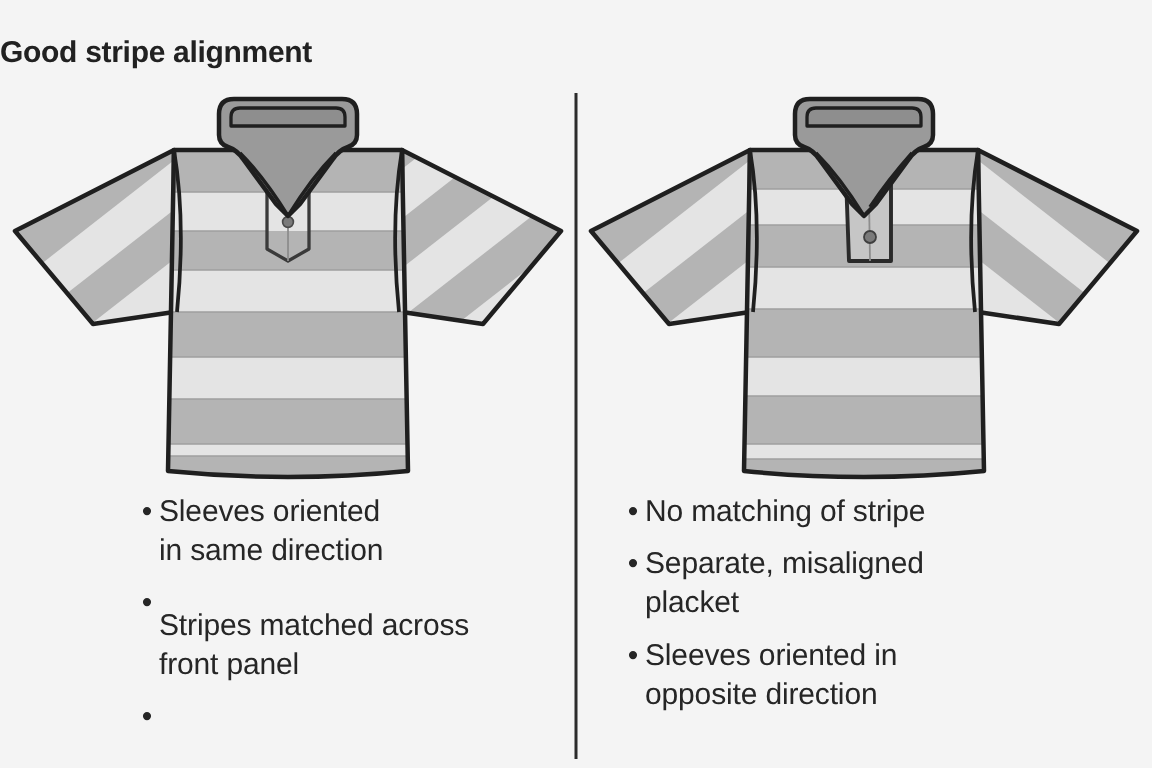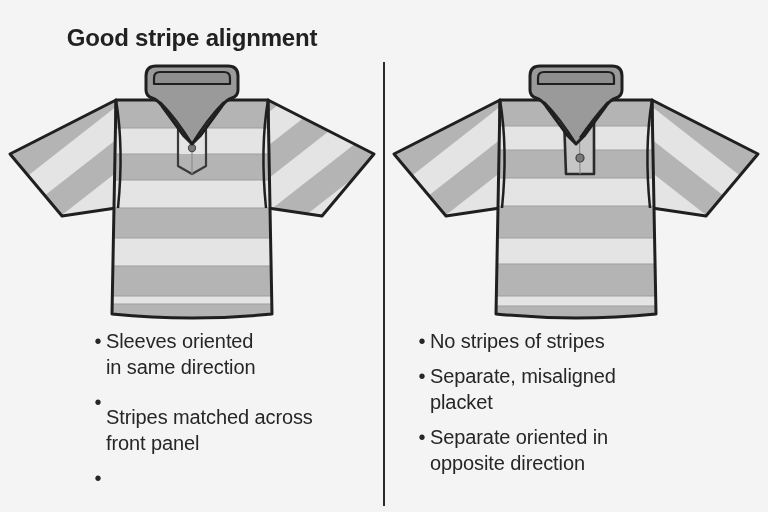--- a/index.html
+++ b/index.html
@@ -26,22 +26,21 @@
     position: relative;
     width: 384px;
     height: 512px;
     box-sizing: border-box;
   }
   .panel-title {
     position: absolute;
     top: 24px;
     left: 0;
     width: 100%;
-    text-align: center;
-    font-size: 24px;
+    font-size: 20px;
     font-weight: bold;
     color: #212121;
     letter-spacing: -0.2px;
   }
   .shirt-wrap {
     position: absolute;
     top: 58px;
     left: 0;
     width: 384px;
     height: 268px;
@@ -299,29 +298,29 @@
           <path d="M154,20 Q154,14 160,14 L224,14 Q230,14 230,20 L230,26 L154,26 Z" fill="#8e8e8e" stroke="#1f1f1f" stroke-width="2.2" stroke-linejoin="round"></path>
           <path d="M160,44 Q176,60 192,86" fill="none" stroke="#1f1f1f" stroke-width="2.4"></path>
           <path d="M224,44 Q208,62 196,80" fill="none" stroke="#1f1f1f" stroke-width="2.4"></path>
         </g>
       </svg>
     </div>
 
     <div class="bullets">
       <div class="bullet-row">
         <span class="bullet-dot" style="color: rgb(38, 38, 38);">•</span>
-        <span class="bullet-text" style="color: rgb(38, 38, 38);">No stripes of stripes</span>
+        <span class="bullet-text" style="color: rgb(38, 38, 38);">No matching of stripe</span>
       </div>
       <div class="bullet-row">
         <span class="bullet-dot" style="color: rgb(38, 38, 38);">•</span>
         <span class="bullet-text" style="color: rgb(38, 38, 38);">Separate, misaligned
 placket</span>
       </div>
       <div class="bullet-row">
         <span class="bullet-dot" style="color: rgb(38, 38, 38);">•</span>
-        <span class="bullet-text" style="color: rgb(38, 38, 38);">Separate oriented in
+        <span class="bullet-text" style="color: rgb(38, 38, 38);">Sleeves oriented in
 opposite direction</span>
       </div>
     </div>
   </div>
 
   <div class="divider" style="background: rgb(43, 43, 43);"></div>
 </div>
 
 </body></html>

